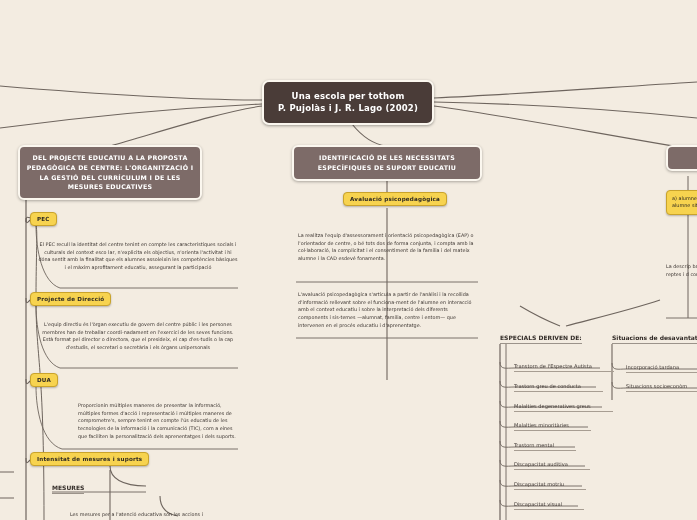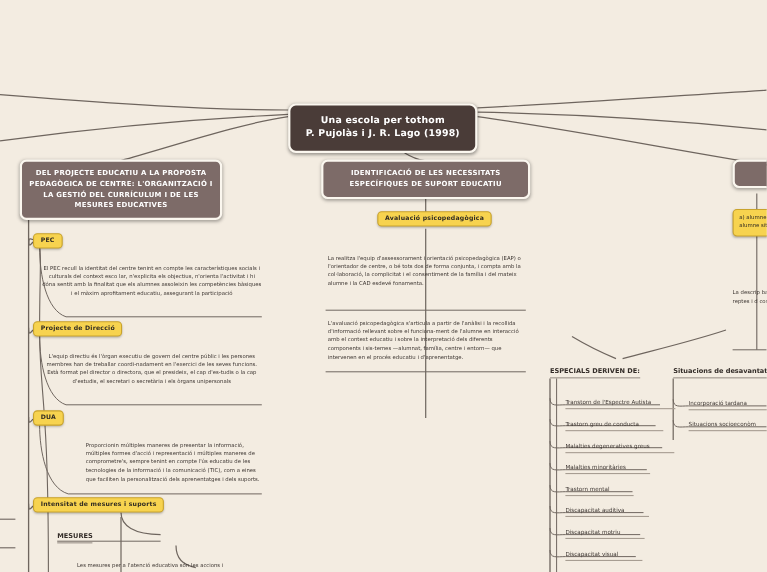--- a/index.html
+++ b/index.html
@@ -14,21 +14,20 @@
   .node{position:absolute;box-sizing:border-box;}
 
   
   .root{
     left:262px;top:80px;width:172px;
     background:#4a3c38;border:2px solid #fbf7ef;border-radius:7px;
     box-shadow:0 1px 3px rgba(0,0,0,.35);
     padding:8px 6px;text-align:center;
     color:#fff;font-weight:bold;font-size:8.5px;line-height:1.45;
     letter-spacing:.2px;
-    margin-top:14px;
   }
 
   
   .l1{
     background:#7d6b68;border:2px solid #fbf7ef;border-radius:6px;
     box-shadow:0 1px 3px rgba(0,0,0,.3);
     color:#fff;font-weight:bold;font-size:6.3px;line-height:1.55;
     text-align:center;padding:6px 5px;letter-spacing:.25px;
   }
   .l1.a{left:18px;top:145px;width:184px;}
@@ -145,21 +144,21 @@
       <path d="M612,363 C612,371 618,369 626,369 L697,369" stroke-width=".9"></path>
       <path d="M612,382 C612,390 618,388 626,388 L697,388" stroke-width=".9"></path>
 
       <path d="M688,176 L688,318" stroke-width="1"></path>
       <path d="M666,318 L697,318" stroke-width=".9"></path>
     </g>
   </svg>
 
   <div class="node root">
     <div>Una escola per tothom</div>
-    <div>P. Pujolàs i J. R. Lago (1998)</div>
+    <div>P. Pujolàs i J. R. Lago (2002)</div>
   </div>
 
   <div class="node l1 a">DEL PROJECTE EDUCATIU A LA PROPOSTA PEDAGÒGICA DE CENTRE: L'ORGANITZACIÓ I LA GESTIÓ DEL CURRÍCULUM I DE LES MESURES EDUCATIVES</div>
 
   <div class="node l1 b">IDENTIFICACIÓ DE LES NECESSITATS ESPECÍFIQUES DE SUPORT EDUCATIU</div>
 
   <div class="node l1 c">ESP</div>
 
   <div class="node badge pec">PEC</div>
   <div class="node para center pec-p">El PEC recull la identitat del centre tenint en compte les característiques socials i culturals del context esco lar, n'explicita els objectius, n'orienta l'activitat i hi dóna sentit amb la finalitat que els alumnes assoleixin les competències bàsiques i el màxim aprofitament educatiu, assegurant la participació</div>

